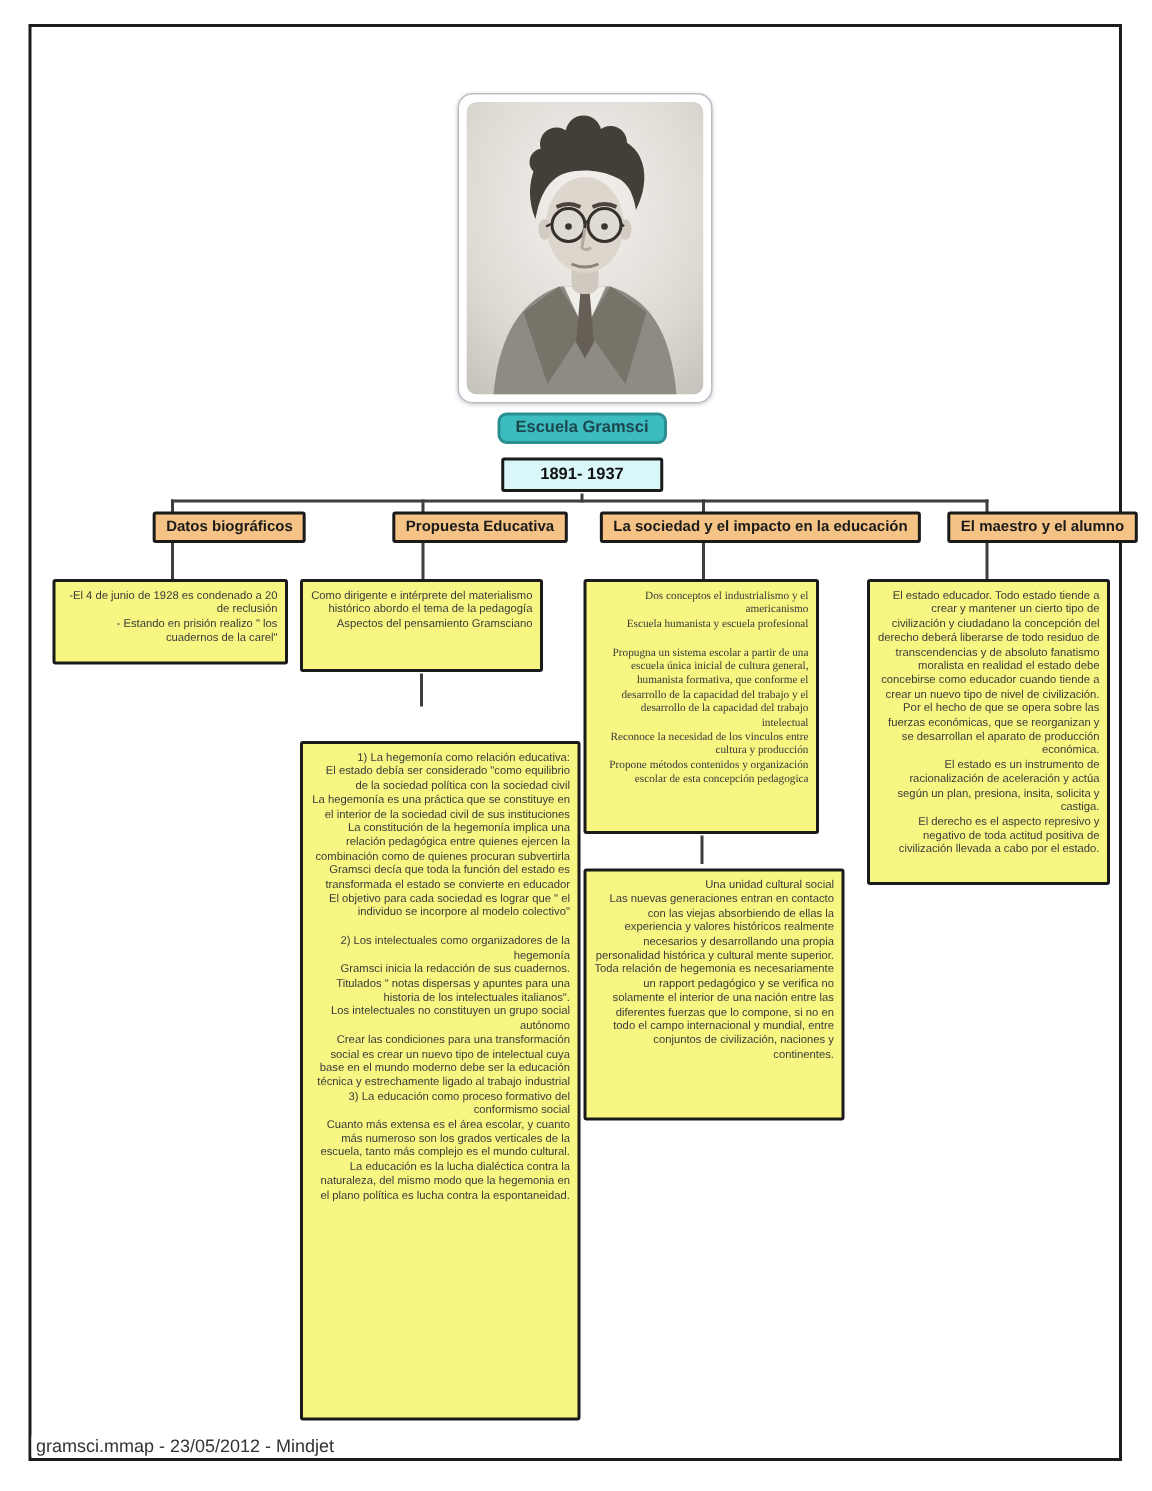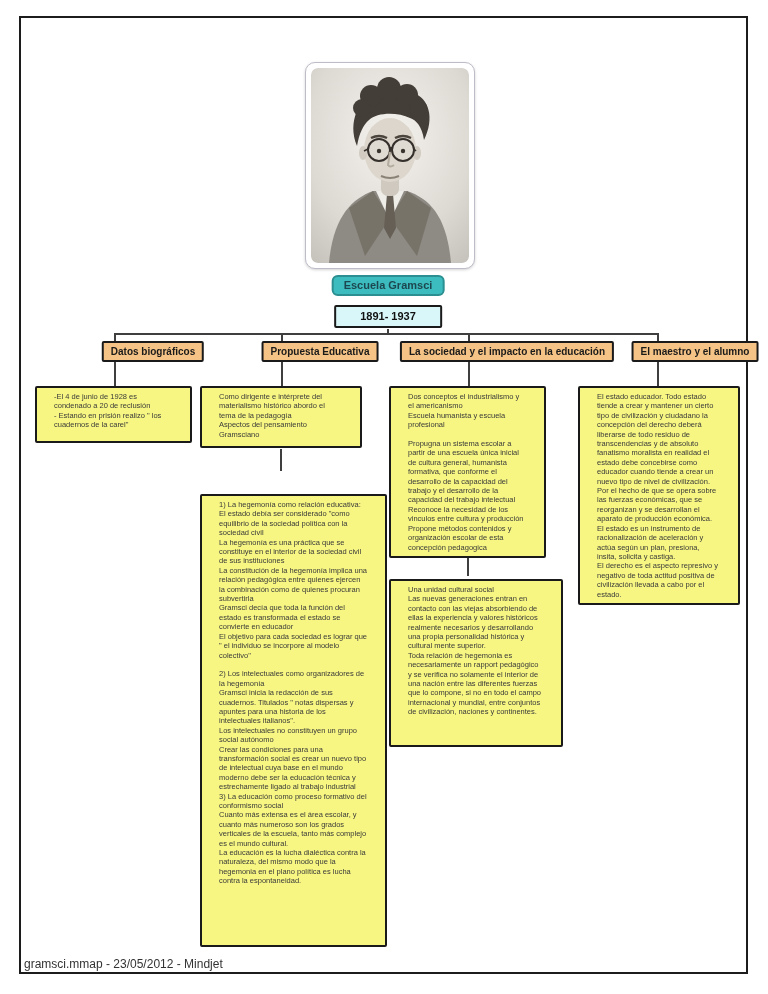--- a/index.html
+++ b/index.html
@@ -25,22 +25,22 @@
   .vline, .hline { position:absolute; background:#3f3f3f; }
   .vline { width:2px; }
   .hline { height:2px; }
   
   .branch-header { position:absolute; top:341px; transform:translateX(-50%);
                    background:#f5c385; border:2px solid #1a1a1a; border-radius:2px;
                    padding:3px 7px; font-size:10px; font-weight:bold; color:#1a1a1a;
                    white-space:nowrap;margin-left:38px; }
   
   .note { position:absolute; background:#f7f682; border:2px solid #1a1a1a; border-radius:2px;
-          padding:4px 17px; font-size:7.5px; line-height:9.4px; color:#3a3a3a;
-          white-space:pre-line; }
+          padding:4px 5px; font-size:7.5px; line-height:9.4px; color:#3a3a3a;
+          white-space:pre-line;text-align:right; }
   .footer { position:absolute; left:21px; top:957px; font-size:12px; color:#333; background:#fff;
             padding:0 3px;text-align:center; }
 </style>
 </head>
 <body>
 
 <div class="canvas">
 
   <div class="page-border"></div>
 
@@ -126,21 +126,21 @@
 El objetivo para cada sociedad es lograr que " el individuo se incorpore al modelo colectivo"
 
 2) Los intelectuales como organizadores de la hegemonía
 Gramsci inicia la redacción de sus cuadernos. Titulados " notas dispersas y apuntes para una historia de los intelectuales italianos".
 Los intelectuales no constituyen un grupo social autónomo
 Crear las condiciones para una transformación social es crear un nuevo tipo de intelectual cuya base en el mundo moderno debe ser la educación técnica y estrechamente ligado al trabajo industrial
 3) La educación como proceso formativo del conformismo social
 Cuanto más extensa es el área escolar, y cuanto más numeroso son los grados verticales de la escuela, tanto más complejo es el mundo cultural.
 La educación es la lucha dialéctica contra la naturaleza, del mismo modo que la hegemonia en el plano política es lucha contra la espontaneidad.</div>
 
-  <div class="note" style="left:389px; top:386px; width:157px; min-height:170px;">Dos conceptos el industrialismo y el americanismo
+  <div class="note" style="left:389px; top:386px; width:157px; min-height:170px;font-family:Liberation Serif, serif;">Dos conceptos el industrialismo y el americanismo
 Escuela humanista y escuela profesional
 
 Propugna un sistema escolar a partir de una escuela única inicial de cultura general, humanista formativa, que conforme el desarrollo de la capacidad del trabajo y el desarrollo de la capacidad del trabajo intelectual
 Reconoce la necesidad de los vinculos entre cultura y producción
 Propone métodos contenidos y organización escolar de esta concepción pedagogica</div>
   <div class="note" style="left:389px; top:579px; width:174px; min-height:168px;">Una unidad cultural social
 Las nuevas generaciones entran en contacto con las viejas absorbiendo de ellas la experiencia y valores históricos realmente necesarios y desarrollando una propia personalidad histórica y cultural mente superior.
 Toda relación de hegemonia es necesariamente un rapport pedagógico y se verifica no solamente el interior de una nación entre las diferentes fuerzas que lo compone, si no en todo el campo internacional y mundial, entre conjuntos de civilización, naciones y continentes.</div>
 
   <div class="note" style="left:578px; top:386px; width:162px; min-height:204px;">El estado educador. Todo estado tiende a crear y mantener un cierto tipo de civilización y ciudadano la concepción del derecho deberá liberarse de todo residuo de transcendencias y de absoluto fanatismo moralista en realidad el estado debe concebirse como educador cuando tiende a crear un nuevo tipo de nivel de civilización. Por el hecho de que se opera sobre las fuerzas económicas, que se reorganizan y se desarrollan el aparato de producción económica.

